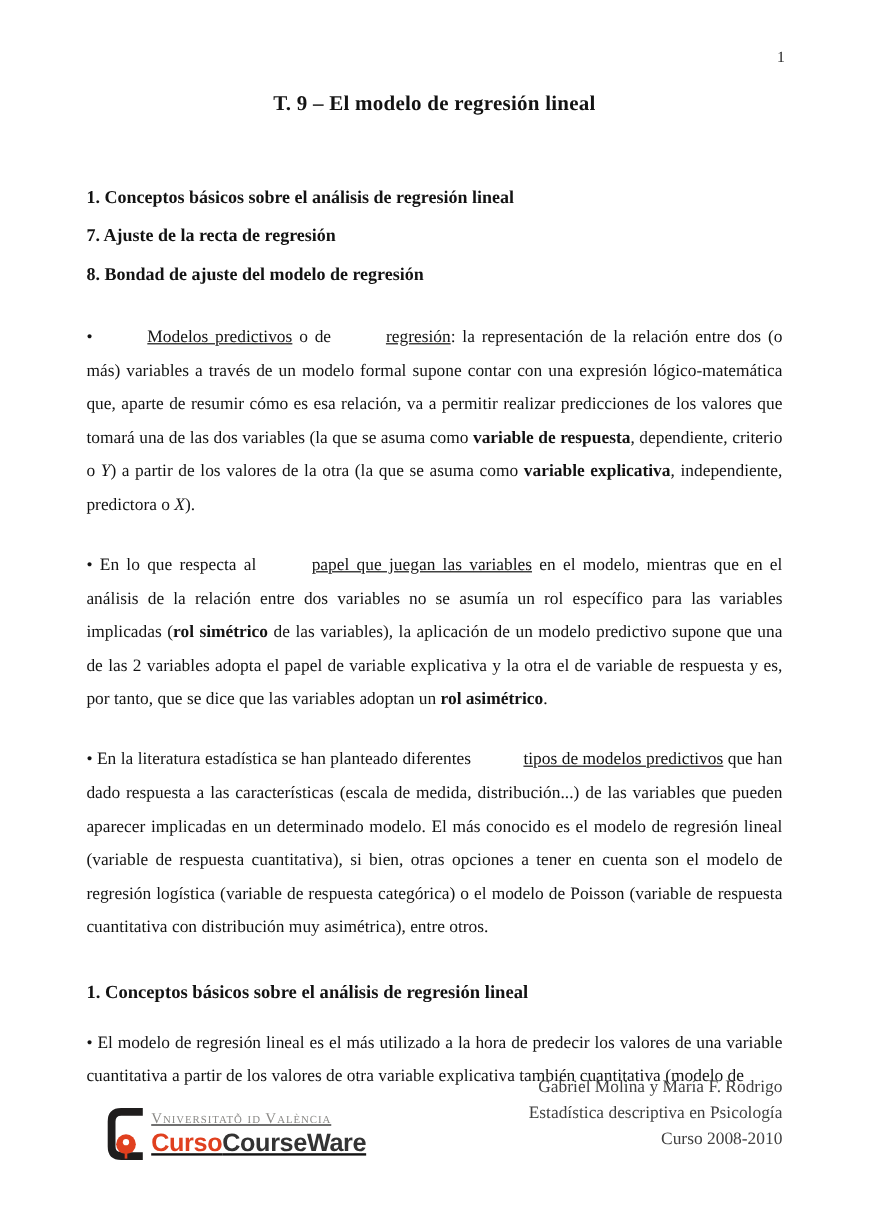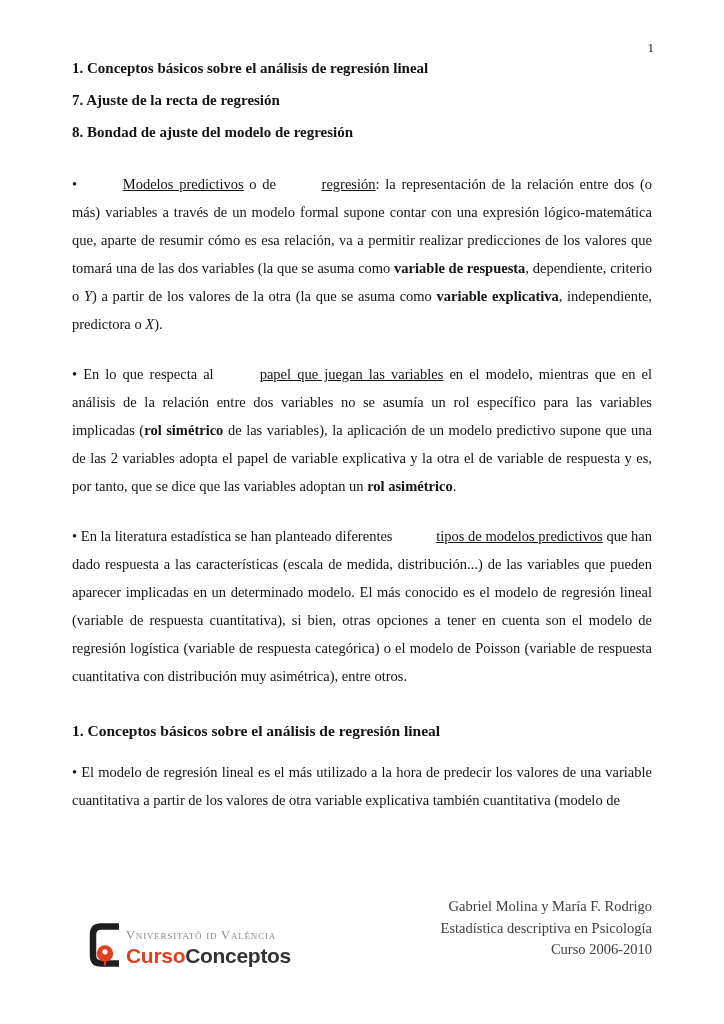--- a/index.html
+++ b/index.html
@@ -16,21 +16,21 @@
   .doc-title{margin-top:76px;text-align:center;font-weight:bold;font-size:17.5px;letter-spacing:.2px;}
   .toc{margin-top:52px;}
   .toc-item{font-weight:bold;font-size:15px;line-height:32px;}
   .para{margin-top:22px;text-align:justify;font-size:14.5px;line-height:28px;}
   .para .b{font-weight:bold;}
   .para .u{text-decoration:underline;margin-left:40px;}
   .para .i{font-style:italic;}
   .section-heading{margin-top:26px;font-weight:bold;font-size:15.5px;line-height:30px;}
   .p-after-heading{margin-top:12px;}
   .footer{position:absolute;left:72px;top:896px;width:580px;display:flex;justify-content:space-between;align-items:flex-start;}
-  .logo{margin-left:16px;margin-top:26px;display:flex;align-items:flex-end;}
+  .logo{margin-left:16px;margin-top:26px;display:flex;align-items:center;text-decoration:underline;}
   .logo-mark{width:36px;height:46px;position:relative;flex:0 0 auto;}
   .logo-text{margin-left:2px;}
   .logo-univ{
     font-family:"Liberation Serif", serif;
     font-variant:small-caps;
     font-size:12.5px;letter-spacing:.8px;color:#8b8a87;white-space:nowrap;
   }
   .logo-ocw{
     font-family:"Liberation Sans", sans-serif;
     font-size:21px;font-weight:bold;letter-spacing:-0.3px;margin-top:1px;white-space:nowrap;
@@ -41,20 +41,21 @@
 </style>
 </head>
 <body>
 
 <div class="page">
 
   <div class="pageno">1</div>
 
   <div class="content">
 
+    <div class="doc-title">T. 9 – El modelo de regresión lineal</div>
 
     <div class="toc">
       <div class="toc-item">1. Conceptos básicos sobre el análisis de regresión lineal</div>
       <div class="toc-item">7. Ajuste de la recta de regresión</div>
       <div class="toc-item">8. Bondad de ajuste del modelo de regresión</div>
     </div>
 
     <div class="para"><span>• </span><span class="u">Modelos predictivos</span><span> o de </span><span class="u">regresión</span><span>: la representación de la relación entre dos (o más) variables a través de un modelo formal supone contar con una expresión lógico-matemática que, aparte de resumir cómo es esa relación, va a permitir realizar predicciones de los valores que tomará una de las dos variables (la que se asuma como </span><span class="b">variable de respuesta</span><span>, dependiente, criterio o </span><span class="i">Y</span><span>) a partir de los valores de la otra (la que se asuma como </span><span class="b">variable explicativa</span><span>, independiente, predictora o </span><span class="i">X</span><span>).</span></div>
 
     <div class="para"><span>• En lo que respecta al </span><span class="u">papel que juegan las variables</span><span> en el modelo, mientras que en el análisis de la relación entre dos variables no se asumía un rol específico para las variables implicadas (</span><span class="b">rol simétrico</span><span> de las variables), la aplicación de un modelo predictivo supone que una de las 2 variables adopta el papel de variable explicativa y la otra el de variable de respuesta y es, por tanto, que se dice que las variables adoptan un </span><span class="b">rol asimétrico</span><span>.</span></div>
@@ -73,25 +74,25 @@
       <div class="logo-mark">
         <svg width="36" height="46" viewBox="0 0 36 46">
           <path d="M31 4.5 H13 q-8 0 -8 8 v21 q0 8 8 8 h18" fill="none" stroke="#1f1d1d" stroke-width="6.5"></path>
           <circle cx="17" cy="31.5" r="8.2" fill="#e0401f"></circle>
           <circle cx="17" cy="29.8" r="2.6" fill="#ffffff"></circle>
           <rect x="15.9" y="39" width="2.2" height="4.5" fill="#e0401f"></rect>
         </svg>
       </div>
       <div class="logo-text">
         <div class="logo-univ">Vniversitatỗ id València</div>
-        <div class="logo-ocw"><span class="ocw-open">Curso</span><span class="ocw-cw">Conceptos</span></div>
+        <div class="logo-ocw"><span class="ocw-open">Curso</span><span class="ocw-cw">CourseWare</span></div>
       </div>
     </div>
 
     <div class="credits">
       <div>Gabriel Molina y María F. Rodrigo</div>
       <div>Estadística descriptiva en Psicología</div>
-      <div>Curso 2006-2010</div>
+      <div>Curso 2008-2010</div>
     </div>
 
   </div>
 
 </div>
 
 </body></html>

